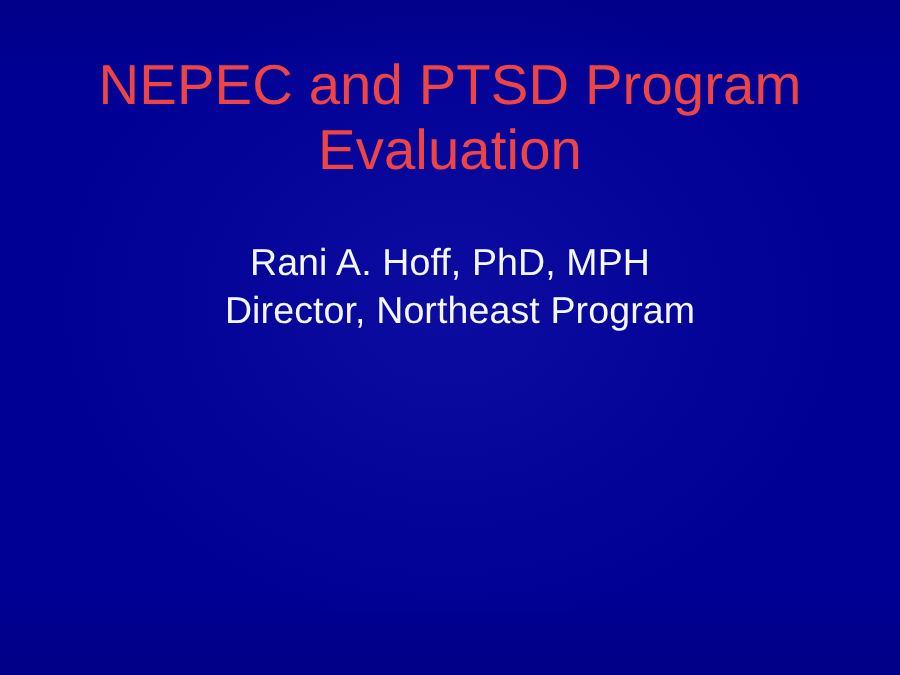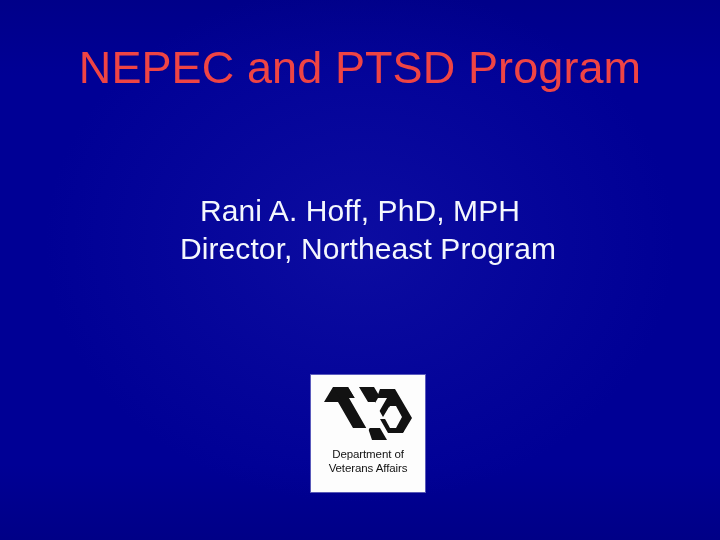--- a/index.html
+++ b/index.html
@@ -101,49 +101,22 @@
   }
   #va-wordmark span { display: block; white-space: nowrap; }
 </style>
 </head>
 <body>
 
 <div id="slide">
 
   <div id="title-block">
     <span class="title-line">NEPEC and PTSD Program</span>
+    <span class="title-line">Evaluation</span>
   </div>
 
   <div id="subtitle-block">
     <span class="subtitle-line">Rani A. Hoff, PhD, MPH</span>
     <span class="subtitle-line tight">Director, Northeast Program</span>
   </div>
 
-  <div id="va-logo">
-
-    <svg id="va-emblem" viewBox="0 0 192 128" aria-hidden="true">
-      <g fill="#121212" fill-rule="evenodd">
-
-        <path d="M8 44 L26 14 L56 14 L74 44 L96 82 L118 44 L96 44 L78 14 L108 14 L126 44 L96 96 L66 96 L36 44 Z"></path>
-
-        <path d="M26 14 L56 14 L74 44 L44 44 Z"></path>
-
-        <path d="M120 18 L150 18 L184 76 L166 106 L136 106 L120 78 L152 78 L138 54 L126 74 L110 46 Z"></path>
-
-        <path d="M128 86 L158 86 L168 104 L138 104 Z"></path>
-
-        <path d="M96 96 L120 96 L134 120 L104 120 Z"></path>
-      </g>
-
-      <g fill="#fdfdfd" fill-rule="evenodd">
-        <path d="M58 36 L76 36 L96 70 L116 36 L134 36 L96 102 Z"></path>
-        <path d="M140 52 L152 52 L164 74 L152 96 L140 96 L128 74 Z"></path>
-      </g>
-    </svg>
-
-    <div id="va-wordmark">
-      <span>Department of</span>
-      <span>Veterans Affairs</span>
-    </div>
-
-  </div>
 
 </div>
 
 </body></html>

